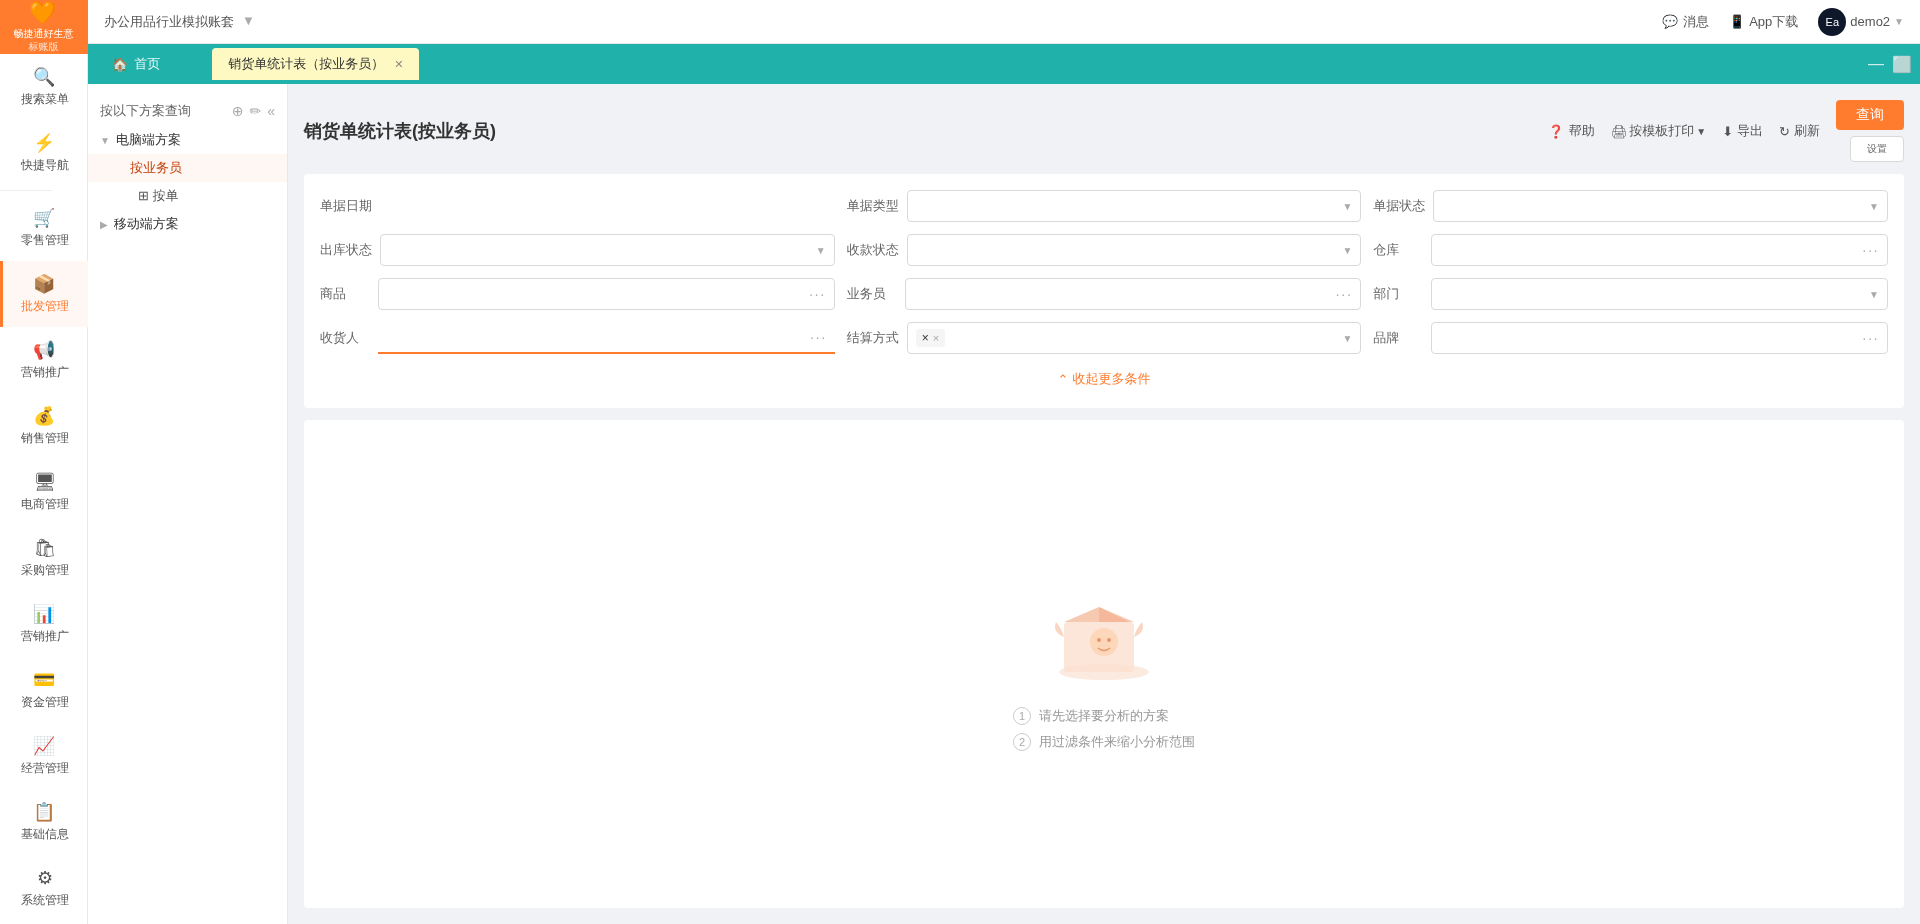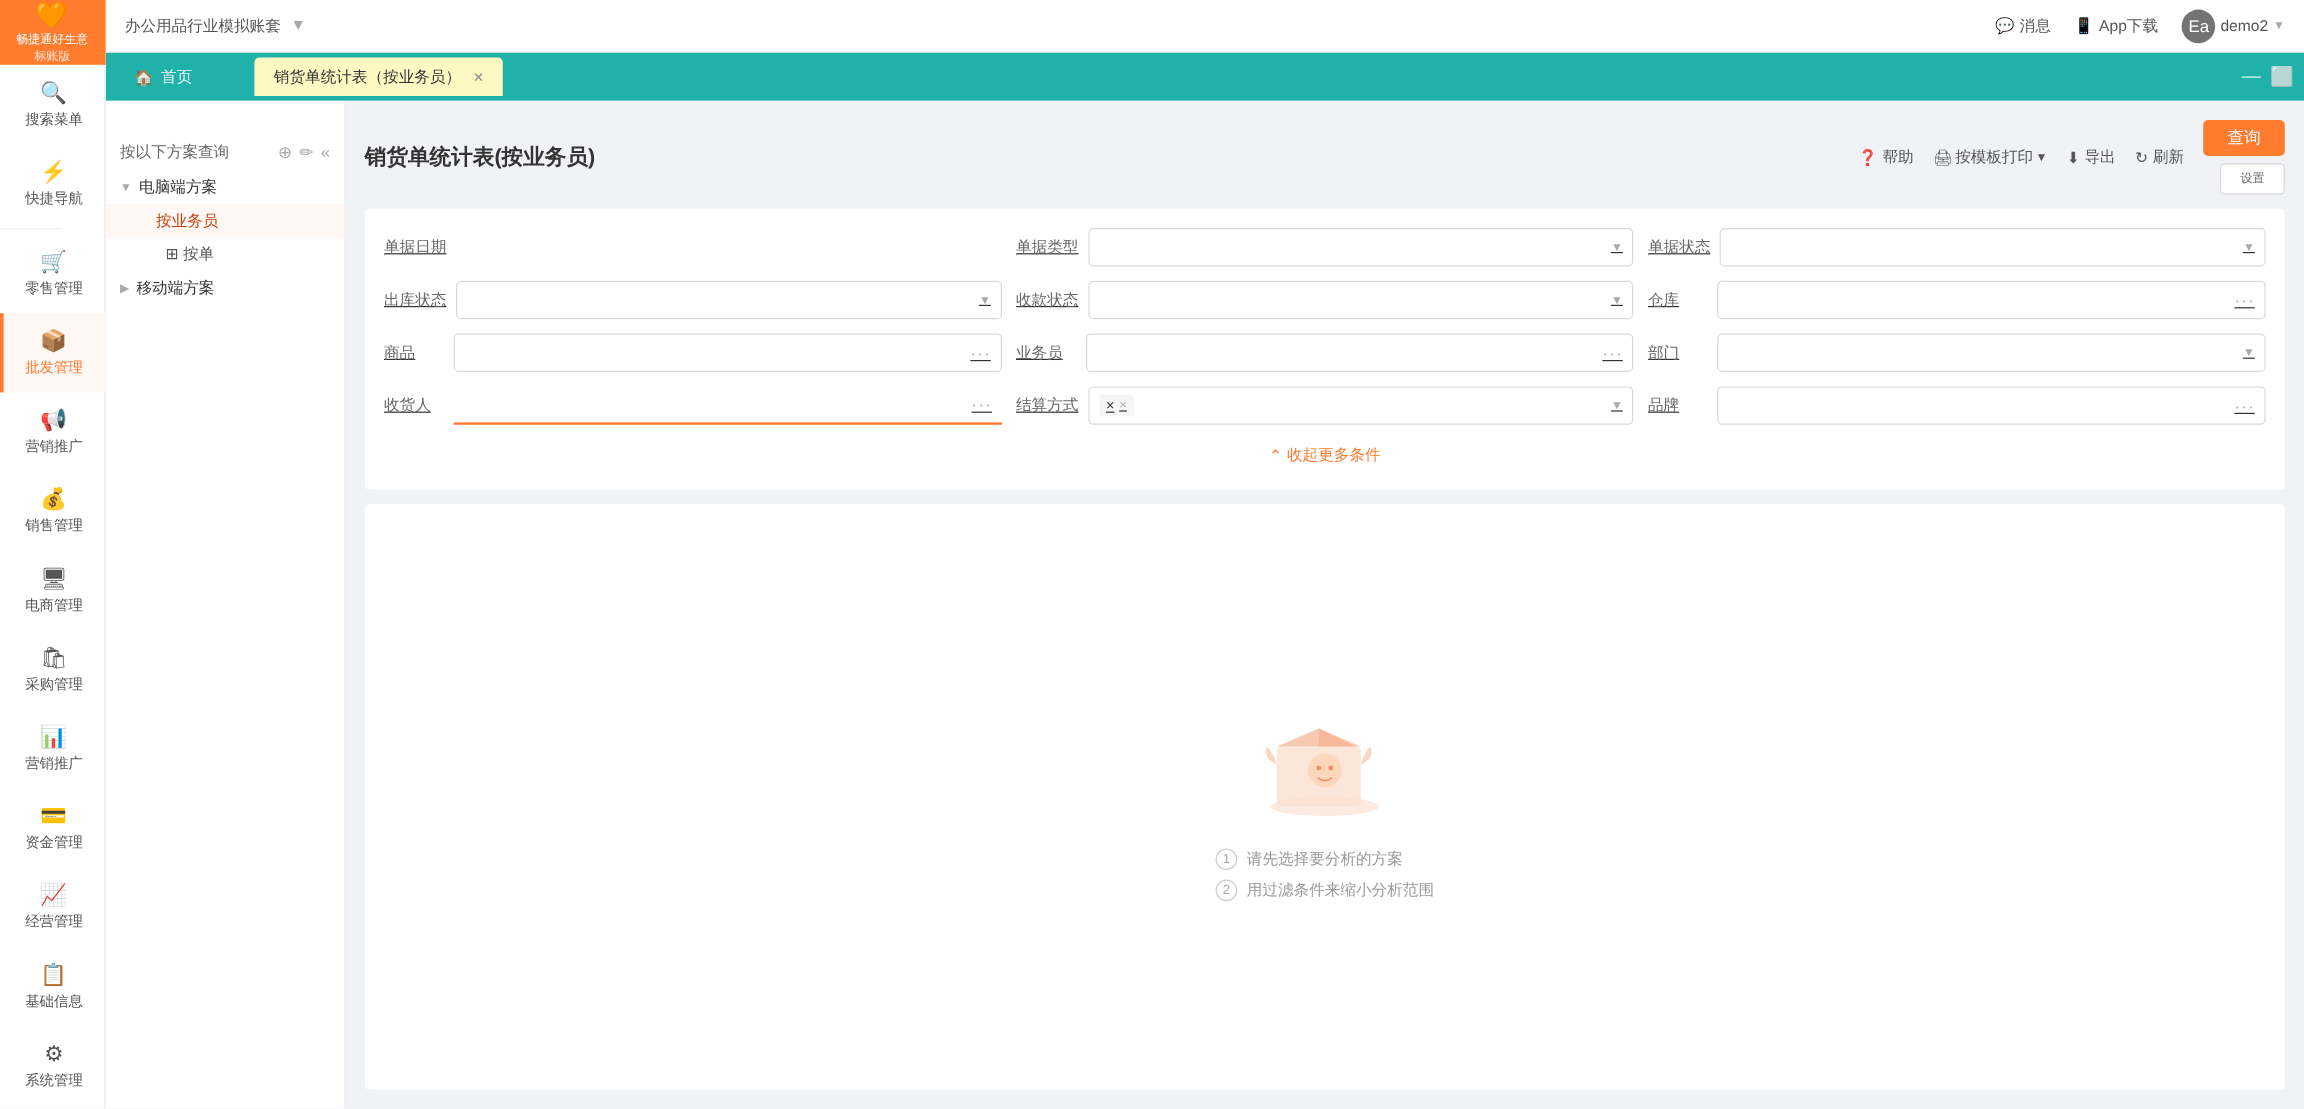--- a/index.html
+++ b/index.html
@@ -15,56 +15,56 @@
     .sidebar-divider { width: 60%; height: 1px; background: #eee; margin: 4px 0; }
 
     
     #main { flex: 1; display: flex; flex-direction: column; overflow: hidden; }
 
     
     #topbar { height: 44px; background: #fff; display: flex; align-items: center; padding: 0 16px; border-bottom: 1px solid #e8e8e8; justify-content: space-between; }
     #topbar-left { display: flex; gap: 8px; font-size: 13px; color: #555; }
     #topbar-right { display: flex; align-items: center; gap: 20px; font-size: 13px; color: #555; }
     #topbar-right .tr-item { display: flex; align-items: center; gap: 4px; cursor: pointer; }
-    .avatar { width: 28px; height: 28px; border-radius: 50%; background: #737373; display: flex; align-items: center; justify-content: center; color: #fff; font-size: 14px; overflow: hidden; }
+    .avatar { width: 28px; height: 28px; border-radius: 50%; background: #0f172a; display: flex; align-items: center; justify-content: center; color: #fff; font-size: 11px; overflow: hidden; }
 
     
     #tabbar { height: 40px; background: #20b2aa; display: flex; align-items: center; padding: 0 8px; gap: 0; }
     .tab-item { height: 32px; padding: 0 16px; display: flex; align-items: center; gap: 6px; cursor: pointer; font-size: 13px; color: rgba(255,255,255,0.85); border-radius: 4px 4px 0 0; }
     .tab-item.active { background: #fef9c3; color: #333; margin-left: 36px; }
     .tab-item.home { color: rgba(255,255,255,0.9); }
     .tab-close { font-size: 11px; color: #888; cursor: pointer; margin-left: 4px; }
     .tab-win-btn { color: rgba(255,255,255,0.8); cursor: pointer; font-size: 16px; }
 
     
     #content { flex: 1; overflow: auto; background: #f0f2f5; display: flex; }
 
     
     #left-panel { width: 200px; background: #fff; border-right: 1px solid #e8e8e8; padding: 12px 0; flex-shrink: 0; }
-    .panel-header { padding: 6px 12px; font-size: 13px; color: #666; display: flex; align-items: center; justify-content: space-between; margin-top: 16px; }
+    .panel-header { padding: 6px 12px; font-size: 13px; color: #666; display: flex; align-items: center; justify-content: space-between; }
     .panel-header-icons { display: flex; gap: 6px; color: #aaa; font-size: 14px; }
     .panel-header-icons span { cursor: pointer; }
     .tree-child { padding-left: 36px; font-size: 13px; color: #555; cursor: pointer; padding-top: 5px; padding-bottom: 5px; display: flex; align-items: center; gap: 6px; }
     .tree-child.active { color: #c2410c; background: #fff7f3; }
     .tree-parent { padding: 5px 12px 5px 12px; font-size: 13px; cursor: pointer; display: flex; align-items: center; gap: 6px; color: #333; }
     .tree-toggle { font-size: 10px; color: #aaa; }
 
     
     #right-panel { flex: 1; padding: 16px; display: flex; flex-direction: column; gap: 12px; }
     #page-title-bar { display: flex; align-items: center; justify-content: space-between; }
     #page-title { font-size: 18px; font-weight: bold; color: #333; }
     #title-actions { display: flex; align-items: center; gap: 16px; font-size: 13px; color: #555; }
     .title-action-btn { display: flex; align-items: center; gap: 4px; cursor: pointer; }
     .print-dropdown { display: flex; align-items: center; gap: 2px; }
     .print-dropdown-arrow { font-size: 10px; }
 
     
     #filter-area { background: #fff; border-radius: 4px; padding: 16px; display: flex; flex-direction: column; gap: 12px; }
     .filter-row { display: grid; grid-template-columns: 1fr 1fr 1fr; gap: 12px; align-items: center; }
-    .filter-item { display: flex; align-items: center; gap: 8px; text-decoration: underline; }
+    .filter-item { display: flex; align-items: center; gap: 8px; }
     .filter-label { color: #666; font-size: 13px; white-space: nowrap; min-width: 50px; }
     .filter-control { flex: 1; border: 1px solid #d9d9d9; border-radius: 4px; height: 32px; padding: 0 8px; display: flex; align-items: center; justify-content: space-between; background: #fff; cursor: pointer; font-size: 13px; color: #333; }
     .filter-control .ctrl-arrow { color: #aaa; font-size: 10px; }
     .filter-control .ctrl-dots { color: #aaa; font-size: 14px; letter-spacing: 1px; }
     .filter-control.has-value { border-bottom: 2px solid #ff7b2e; border-top: none; border-left: none; border-right: none; border-radius: 0; }
     .filter-date-row { display: flex; align-items: center; gap: 8px; }
     .date-tab { padding: 2px 8px; border-radius: 3px; cursor: pointer; font-size: 12px; color: #666; border: 1px solid transparent; }
     .date-tab.active { background: #ff7b2e; color: #fff; border-radius: 12px; }
     .date-range { font-size: 12px; color: #999; margin-left: 8px; }
     .filter-tag { display: flex; align-items: center; gap: 4px; background: #f5f5f5; border-radius: 3px; padding: 2px 6px; font-size: 12px; }

